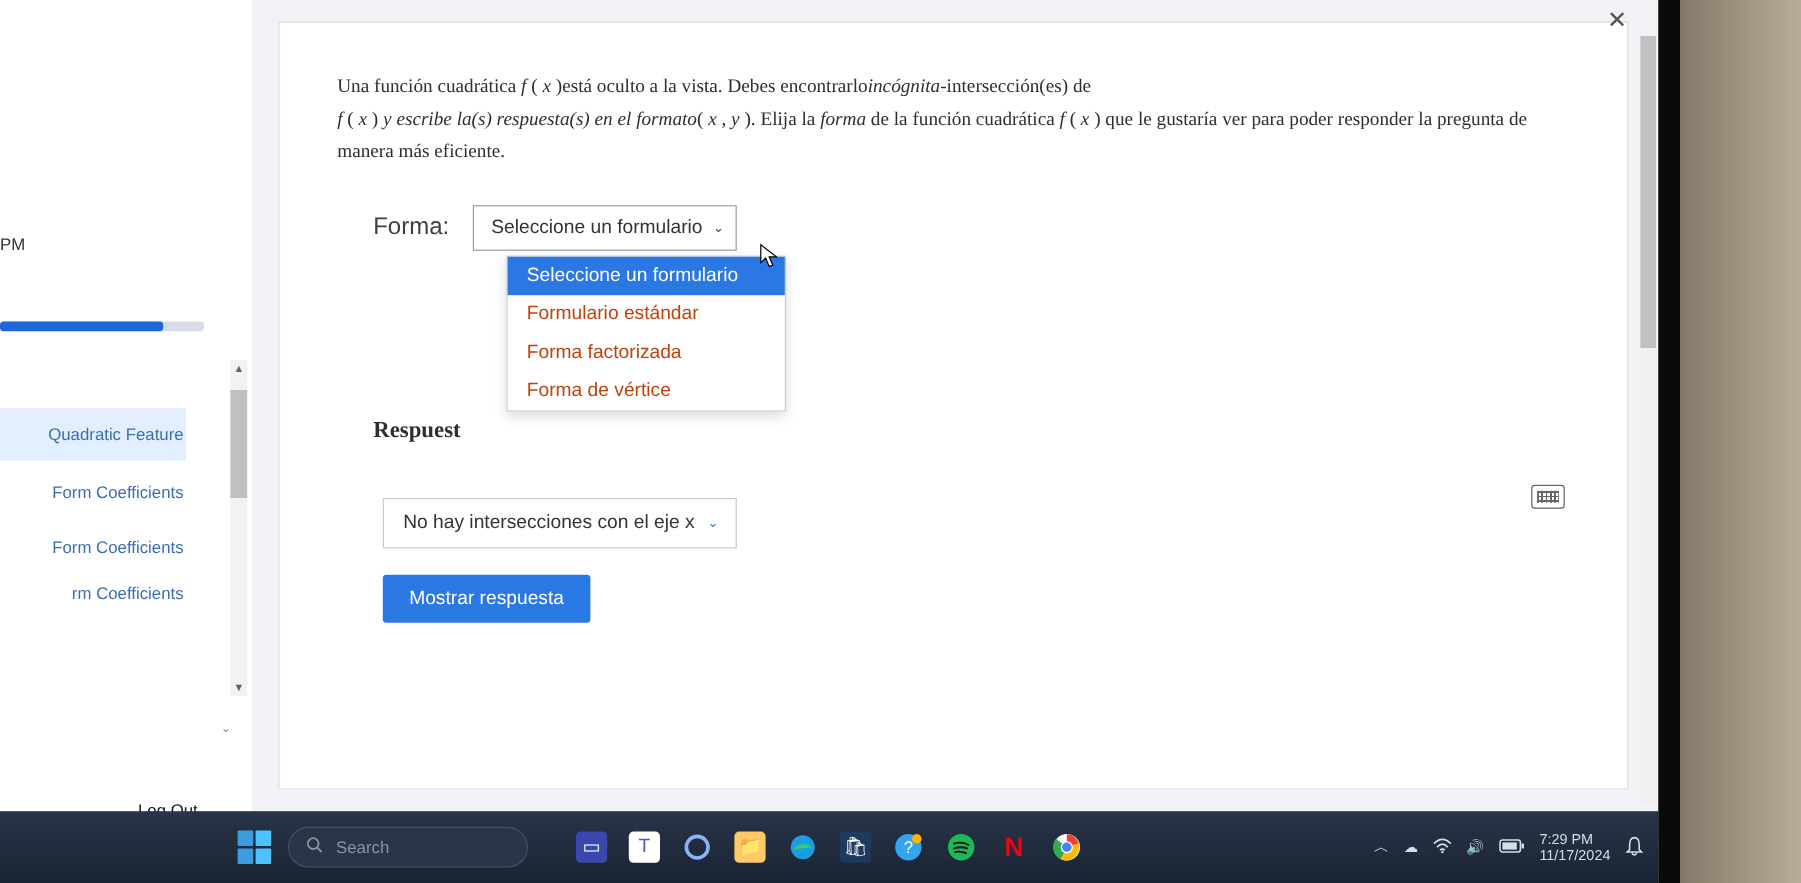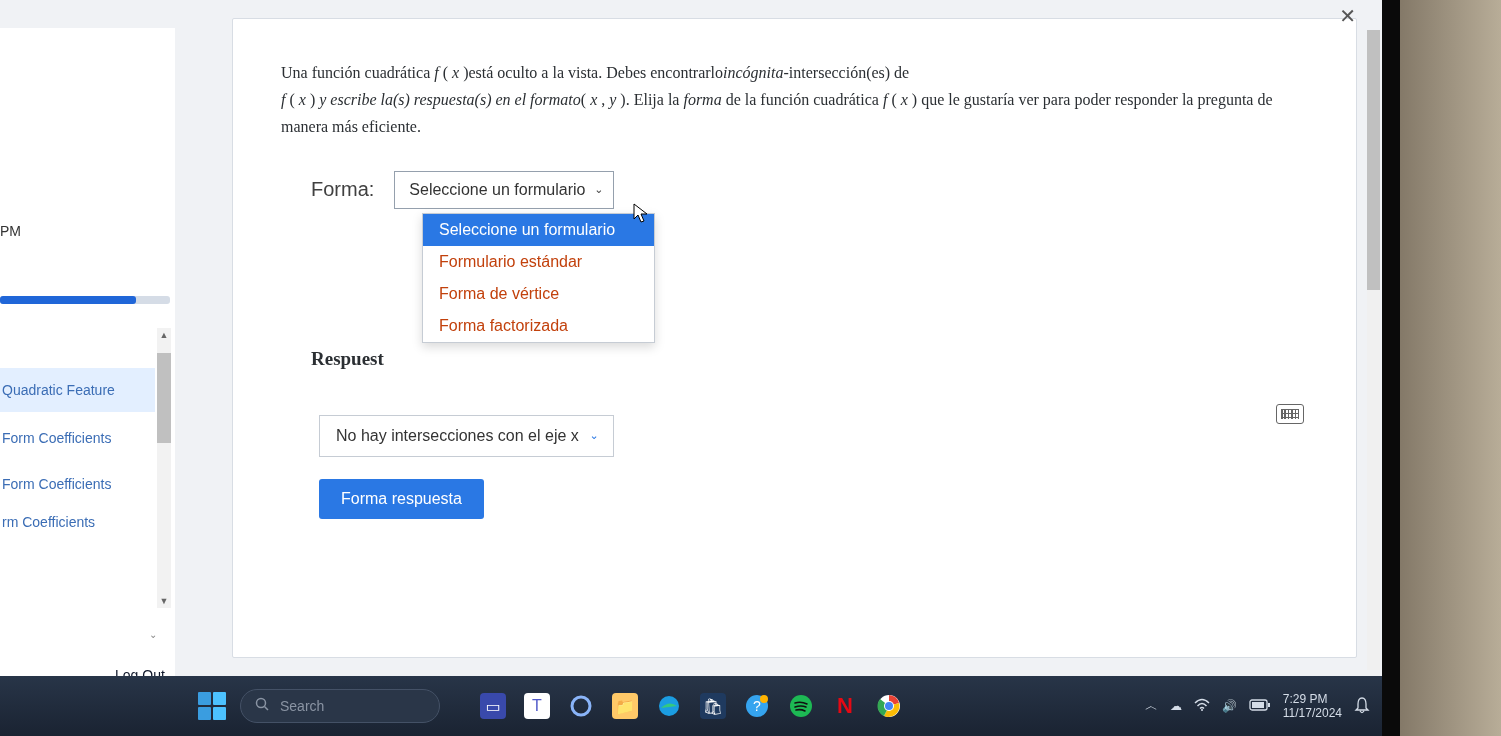--- a/index.html
+++ b/index.html
@@ -18,26 +18,25 @@
       top: 0;
       width: 1382px;
       height: 736px;
       background: #f0f2f5;
     }
     
     .sidebar {
       position: absolute;
       left: 0;
       top: 0;
-      width: 175px;
+      width: 210px;
       height: 680px;
       background: #ffffff;
       font-size: 14px;
       color: #4a4a4a;
-      margin-top: 28px;
     }
     
     .sidebar-time {
       position: absolute;
       top: 195px;
       left: 0;
       font-size: 14px;
       color: #333;
     }
     
@@ -94,20 +93,21 @@
     .sidebar-scroll-up { top: 0; }
     .sidebar-scroll-down { bottom: 0; }
     
     .sidebar-item {
       position: absolute;
       left: 0;
       padding: 14px 2px;
       width: 155px;
       font-size: 14px;
       color: #3b6db5;
+      text-align: right;
     }
     .sidebar-item.active {
       background: #e3efff;
     }
     
     .sidebar-expand {
       position: absolute;
       bottom: 65px;
       right: 12px;
       width: 14px;
@@ -440,41 +440,41 @@
       <div class="form-row">
         <span class="form-label">Forma:</span>
         <div class="form-select">
           <span>Seleccione un formulario</span>
           <span class="chev">⌄</span>
         </div>
 
         <div class="dropdown-menu">
           <div class="dropdown-option highlighted">Seleccione un formulario</div>
           <div class="dropdown-option">Formulario estándar</div>
+          <div class="dropdown-option">Forma factorizada</div>
           <div class="dropdown-option">Forma de vértice</div>
-          <div class="dropdown-option">Forma factorizada</div>
         </div>
 
         <svg class="cursor-arrow" width="18" height="22" viewBox="0 0 18 22">
           <path d="M1 1 L1 16 L5 12 L8 19 L11 18 L8 11 L14 11 Z" fill="#fff" stroke="#000" stroke-width="1"></path>
         </svg>
       </div>
       
       <div class="answer-row">
         <span class="answer-label">Respuest</span>
       </div>
       
       <div class="keyboard-icon"></div>
       
       <div class="intercept-select">
         <span>No hay intersecciones con el eje x</span>
         <span class="chev">⌄</span>
       </div>
       <br>
-      <button class="submit-btn">Forma respuesta</button>
+      <button class="submit-btn">Mostrar respuesta</button>
       
     </div>
   </div>
 
   <div class="main-scrollbar">
     <div class="main-scrollbar-thumb"></div>
   </div>
 
   <div class="taskbar">
     <div class="start-btn">

